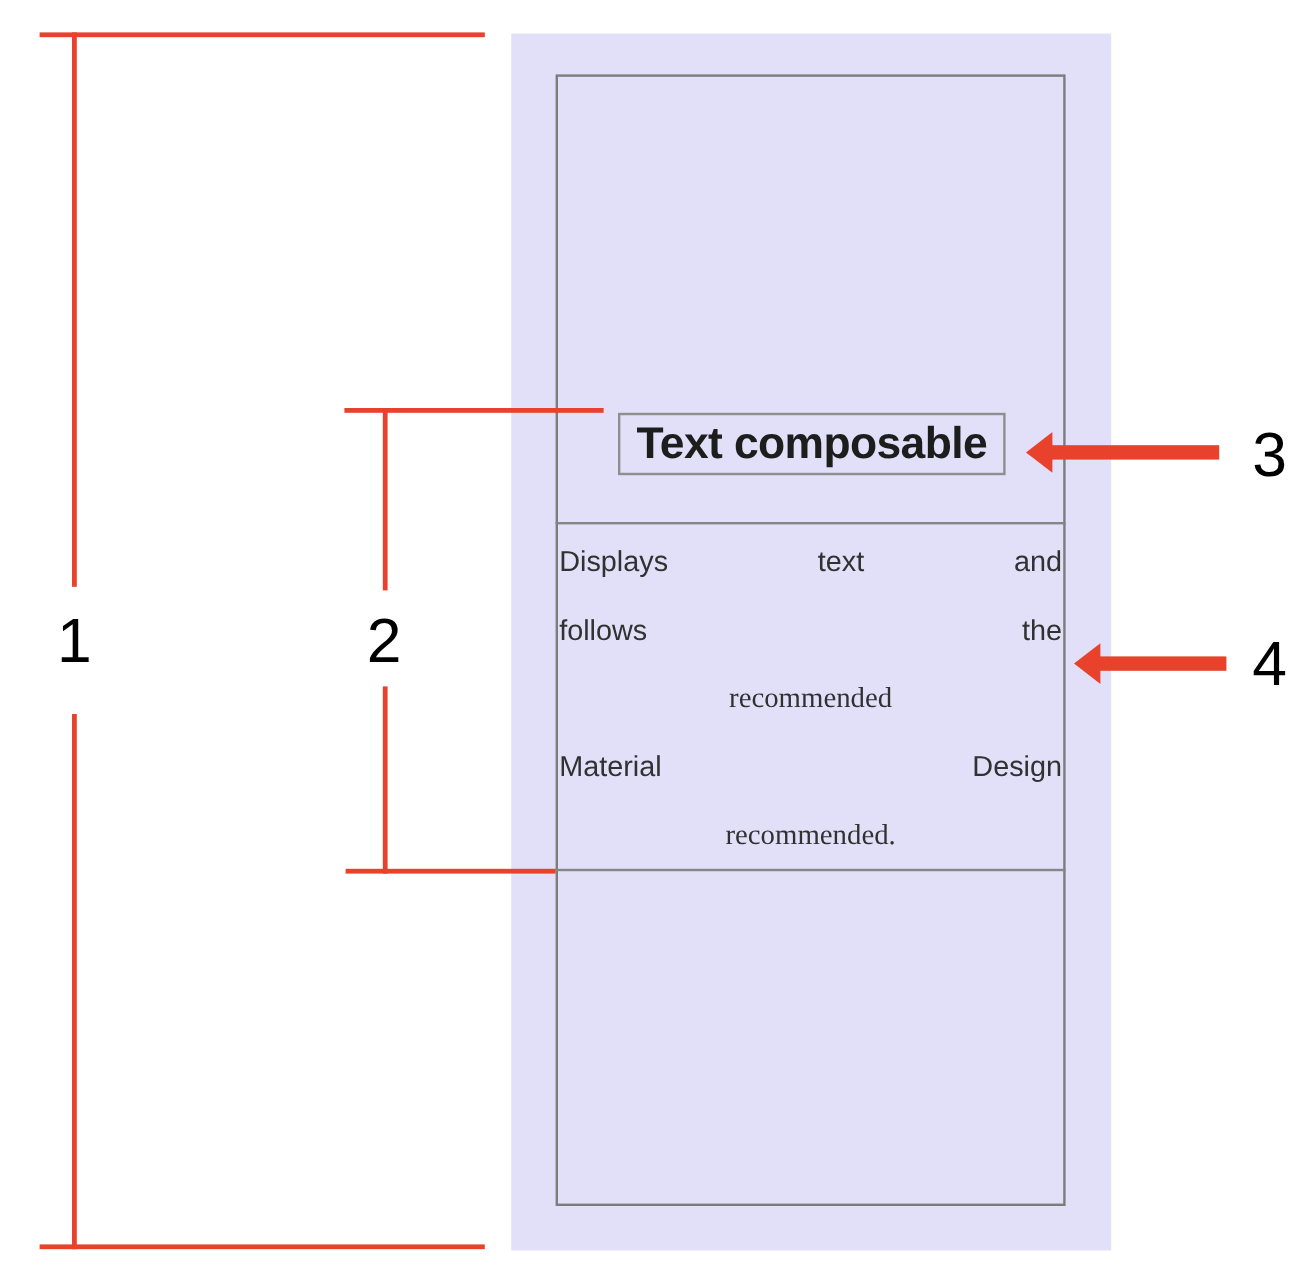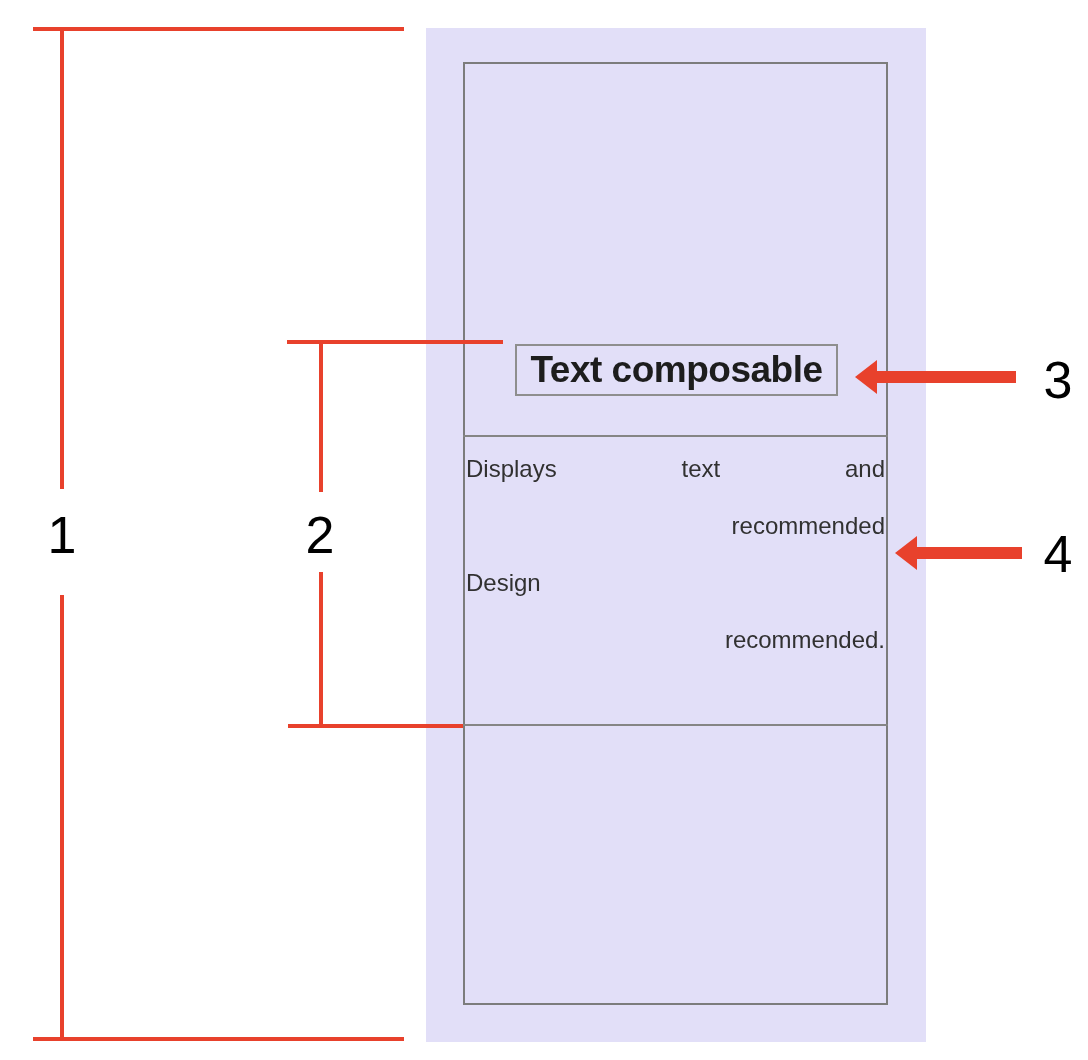--- a/index.html
+++ b/index.html
@@ -64,21 +64,21 @@
     width: 419px; height: 284px;
     font-size: 24px;
     color: #313131;
   }
   .body-line {
     display: flex;
     height: 57px;
     align-items: center;
     justify-content: space-between;
   }
-  .body-line.single { justify-content: flex-end; }
+  .body-line.single { justify-content: center; font-family: Liberation Serif, serif; }
 
   
   .red { position: absolute; background: #E8412C; }
 
   .d1-top    { left: 33px;  top: 27px;   width: 371px; height: 4px; }
   .d1-v-top  { left: 60px;  top: 27px;   width: 4px;   height: 462px; }
   .d1-v-bot  { left: 60px;  top: 595px;  width: 4px;   height: 446px; }
   .d1-bot    { left: 33px;  top: 1037px; width: 371px; height: 4px; }
 
   .d2-top    { left: 287px; top: 340px;  width: 216px; height: 4px; }
@@ -129,24 +129,29 @@
   <div class="title-box">
     <span>Text composable</span>
   </div>
 
   <div class="body-area">
     <div class="body-line">
       <span>Displays</span>
       <span>text</span>
       <span>and</span>
     </div>
+    <div class="body-line">
+      <span>follows</span>
+      <span>the</span>
+    </div>
     <div class="body-line single">
       <span>recommended</span>
     </div>
     <div class="body-line">
+      <span>Material</span>
       <span>Design</span>
     </div>
     <div class="body-line single">
       <span>recommended.</span>
     </div>
   </div>
 
   <div class="red d1-top"></div>
   <div class="red d1-v-top"></div>
   <div class="red d1-v-bot"></div>

